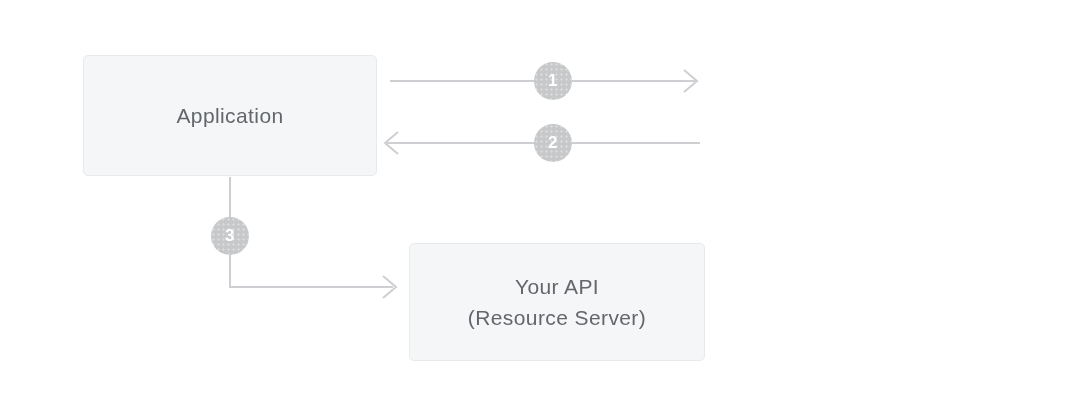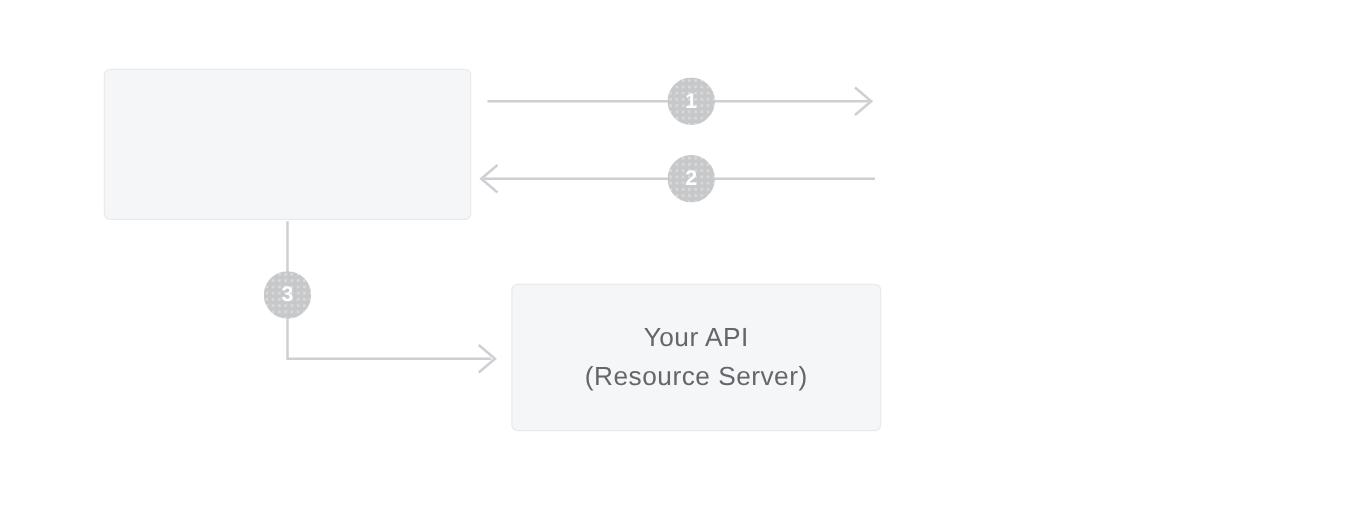--- a/index.html
+++ b/index.html
@@ -31,21 +31,21 @@
     align-items:center;
     justify-content:center;
     text-align:center;
     color:var(--text);
     font-size:21px;
     letter-spacing:0.4px;
     line-height:31px;
   }
   .node-application{left:83px;top:55px;width:294px;height:121px;}
   .node-auth-server{left:705px;top:53px;width:292px;height:121px;}
-  .node-your-api{left:409px;top:227px;width:296px;height:118px;}
+  .node-your-api{left:409px;top:243px;width:296px;height:118px;}
   .arrows{position:absolute;left:0;top:0;width:1080px;height:411px;}
   .arrows path{stroke:var(--arrow);stroke-width:2;fill:none;}
   .badge{
     position:absolute;
     width:38px;height:38px;
     border-radius:50%;
     background-color:var(--badge);
     background-image:radial-gradient(rgba(255,255,255,0.30) 1px, transparent 1.2px);
     background-size:5px 5px;
     color:var(--badge-text);
@@ -77,20 +77,21 @@
       <path d="M398 132 L385 143 L398 154"></path>
     </g>
 
     <g>
       <path d="M230 177 V287 H393"></path>
       <path d="M383 276 L396 287 L383 298"></path>
     </g>
   </svg>
 
   <div class="node node-application">
+    <div>Application</div>
   </div>
 
 
   <div class="node node-your-api">
     <div>Your API</div>
     <div>(Resource Server)</div>
   </div>
 
   <div class="badge badge-1">
     <span>1</span>

